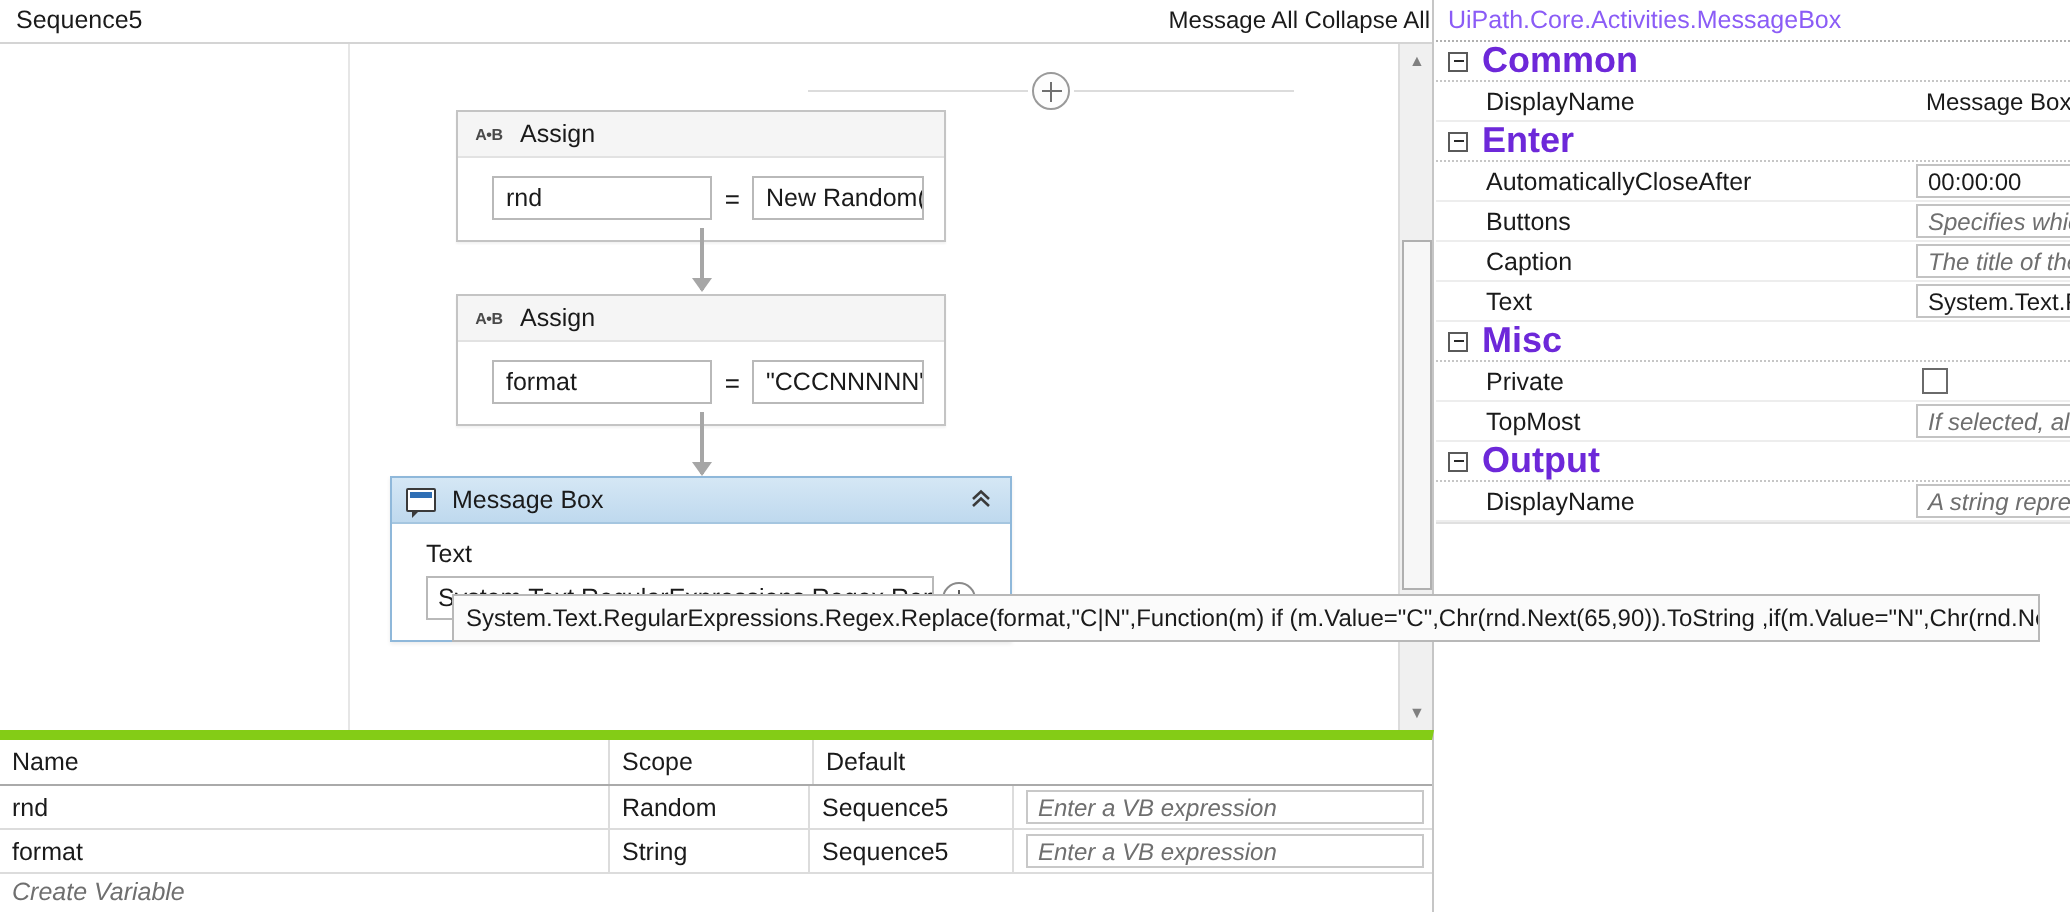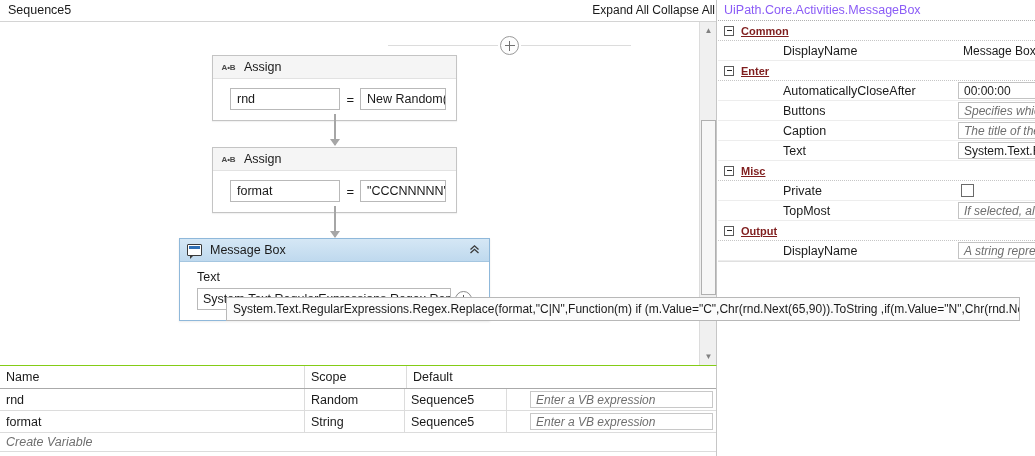--- a/index.html
+++ b/index.html
@@ -60,21 +60,21 @@
   }
   #canvas-bg-left {
     position: absolute;
     left: 0; top: 0;
     width: 175px; height: 343px;
     background: #ffffff;
     border-right: 1px solid #e6e6e6;
   }
   #seq-body {
     position: absolute;
-    left: 160px; top: 0;
+    left: 176px; top: 0;
     width: 551px; height: 343px;
     background: #ffffff;
   }
 
   
   #add-circle {
     position: absolute;
     left: 340px; top: 14px;
     width: 19px; height: 19px;
     border-radius: 50%;
@@ -304,21 +304,21 @@
     border: 1px solid #b0b0b0;
     cursor: pointer;
   }
 
   
   #variables-panel {
     position: absolute;
     left: 0; top: 365px;
     width: 717px; height: 91px;
     background: #ffffff;
-    border-top: 1px solid #84cc16;
+    border-top: 5px solid #84cc16;
     border-right: 1px solid #c6c6c6;
     overflow: hidden;
   }
   .var-row {
     display: flex;
     height: 22px;
     border-bottom: 1px solid #dcdcdc;
   }
   #var-header {
     background: #ffffff;
@@ -333,21 +333,21 @@
     font-size: 12.5px;
     overflow: hidden;
     white-space: nowrap;
     border-right: 1px solid #dcdcdc;
   }
   .vc-name { width: 305px; }
   .vc-type { width: 100px; }
   .vc-scope { width: 102px; }
   .vc-default { width: 209px; border-right: none; padding-left: 0; }
   .def-box {
-    margin: 2px 3px 2px 23px;
+    margin: 2px 3px 2px 6px;
     width: 199px; height: 17px;
     border: 1px solid #c8c8c8;
     background: #ffffff;
     display: flex; align-items: center;
     padding-left: 5px;
     font-style: italic;
     color: #6f6f6f;
     font-size: 12px;
   }
   #create-variable {
@@ -406,40 +406,38 @@
     flex: 0 0 auto;
   }
   .grp-toggle::before {
     content: "";
     position: absolute;
     left: 1.5px; top: 3.6px;
     width: 5px; height: 1px;
     background: #2a2a2a;
   }
   .grp-label {
-    font-size: 11px;
+    font-size: 18px;
     font-weight: bold;
-    color: #7f1d1d;
-    text-decoration: underline;
+    color: #6d28d9;
   }
   .prop-row {
     height: 20px;
     display: flex;
     align-items: center;
     position: relative;
     border-bottom: 1px solid #ededed;
   }
   .prop-name {
     width: 218px;
     padding-left: 25px;
     font-size: 12.5px;
     color: #1a1a1a;
     white-space: nowrap;
     overflow: hidden;
-    margin-left: 40px;
   }
   .prop-value {
     position: absolute;
     left: 240px;
     width: 120px;
     height: 17px;
     border: 1px solid #c3c3c3;
     background: #ffffff;
     display: flex;
     align-items: center;
@@ -473,21 +471,21 @@
 </style>
 </head>
 <body>
 
 <div id="app">
 
   <div id="designer">
 
     <div id="breadcrumb-bar">
       <div id="breadcrumb">Sequence5</div>
-      <div id="expand-all" class="bc-action">Expand All</div>
+      <div id="expand-all" class="bc-action">Message All</div>
       <div id="collapse-all" class="bc-action">Collapse All</div>
     </div>
 
     <div id="canvas">
       <div id="canvas-bg-left"></div>
 
       <div id="seq-body">
 
         <div id="add-line-l"></div>
         <div id="add-line-r"></div>

